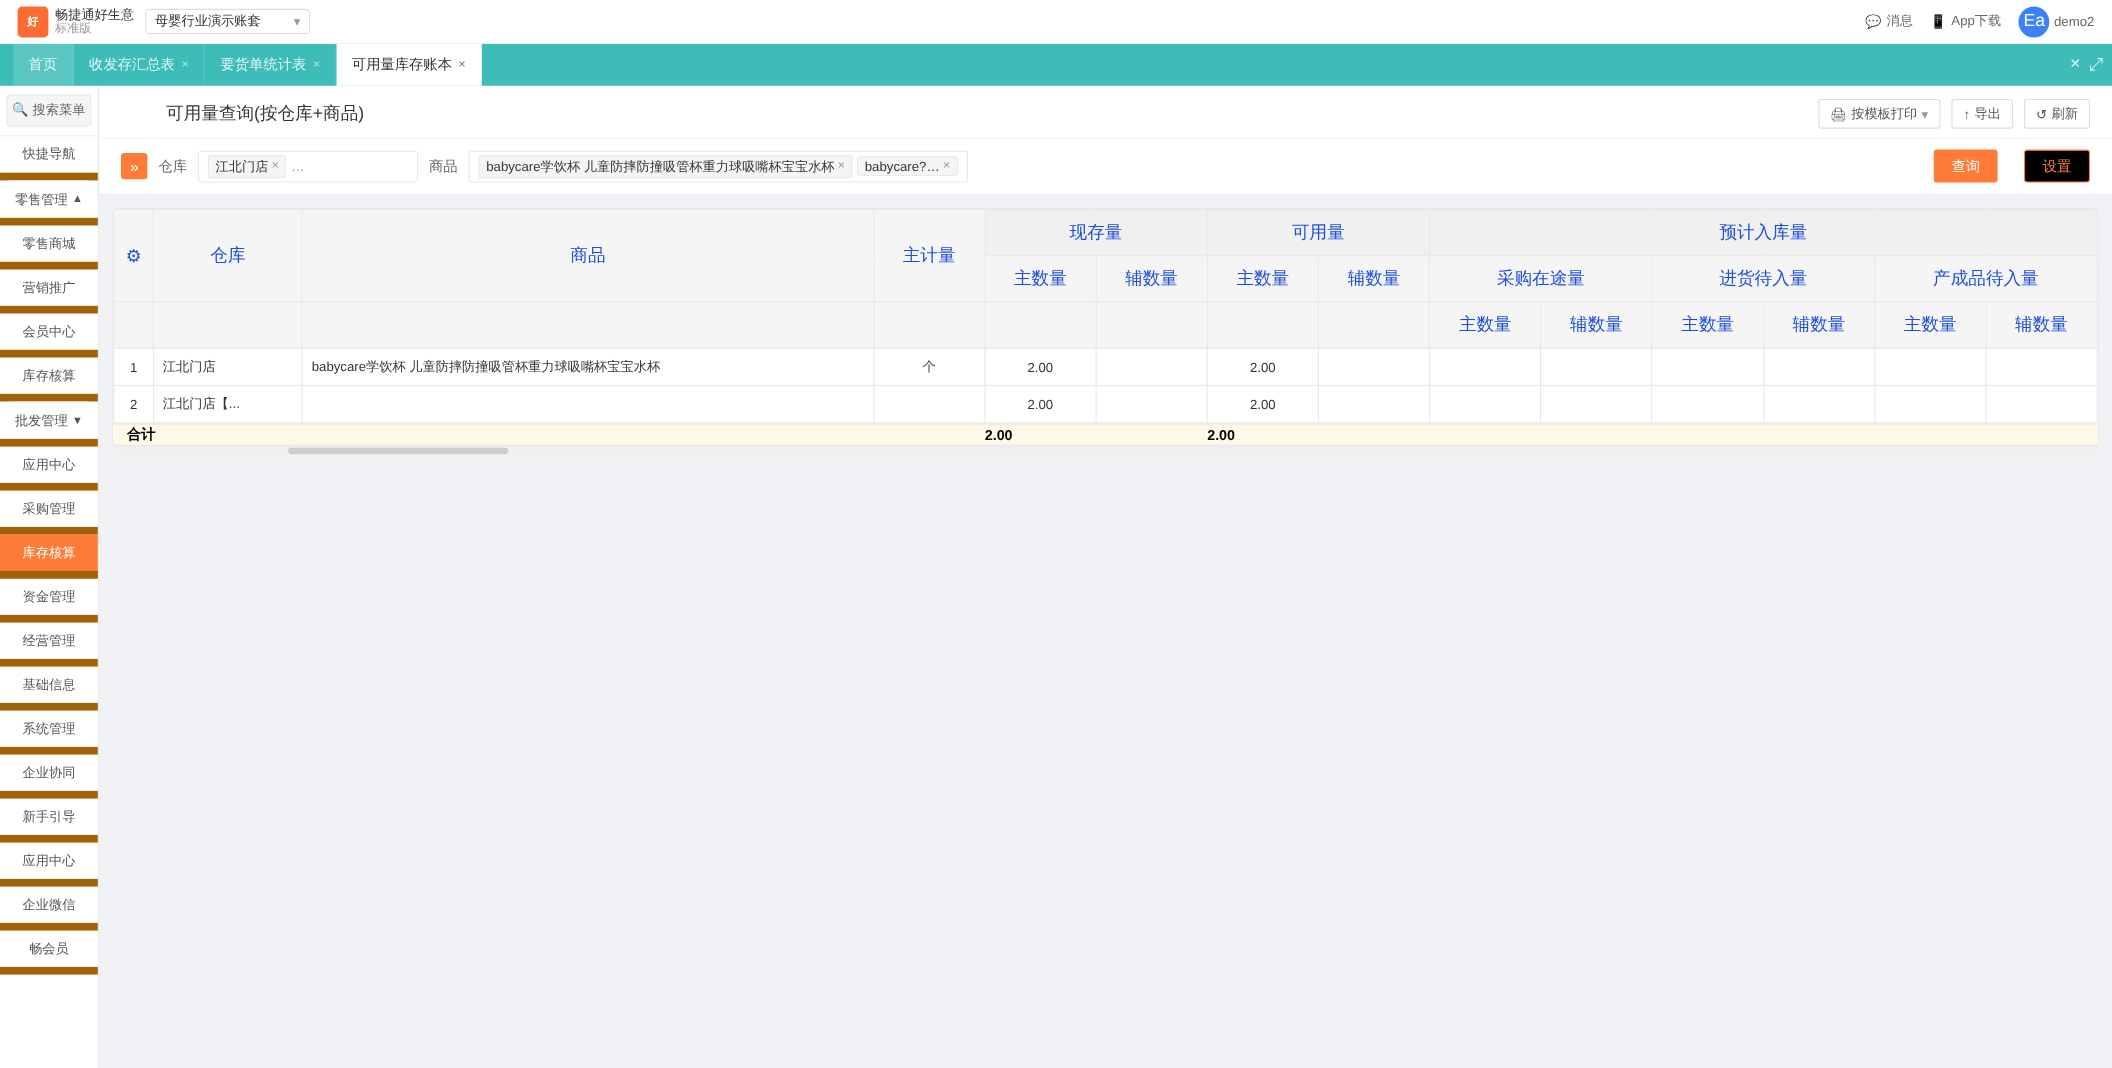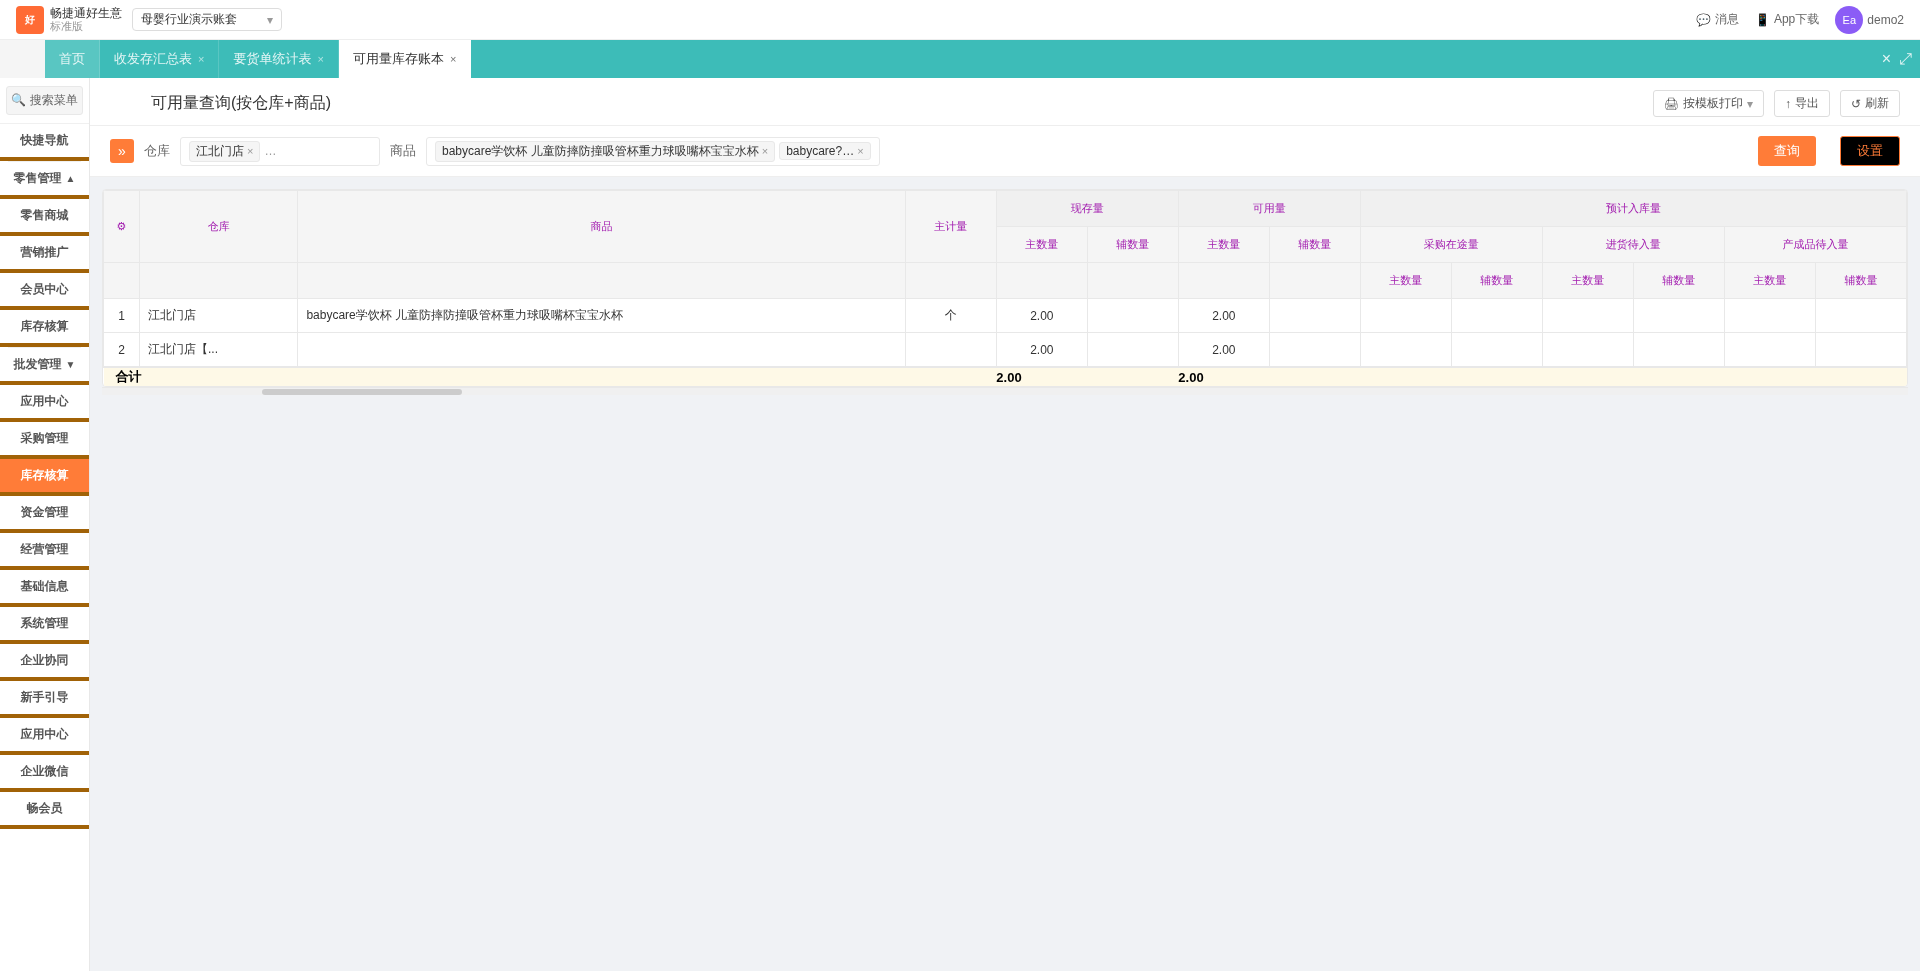--- a/index.html
+++ b/index.html
@@ -16,31 +16,30 @@
       border-bottom: 1px solid #eee;
       flex-shrink: 0;
     }
     .top-bar-left { display: flex; align-items: center; gap: 10px; }
     .logo-area { display: flex; align-items: center; gap: 6px; }
     .logo-icon { width: 28px; height: 28px; background: #ff6b35; border-radius: 4px; display: flex; align-items: center; justify-content: center; color: white; font-size: 10px; font-weight: bold; }
     .logo-text { font-size: 12px; color: #333; line-height: 1.2; }
     .brand-selector { display: flex; align-items: center; gap: 4px; border: 1px solid #ddd; border-radius: 4px; padding: 2px 8px; cursor: pointer; font-size: 12px; color: #333; min-width: 150px; }
     .top-bar-right { display: flex; align-items: center; gap: 16px; }
     .top-bar-icon { display: flex; align-items: center; gap: 4px; cursor: pointer; color: #666; font-size: 12px; }
-    .avatar { width: 28px; height: 28px; border-radius: 50%; background: #8b5cf6; display: flex; align-items: center; justify-content: center; font-size: 11px; color: #fff; }
+    .avatar { width: 28px; height: 28px; border-radius: 50%; background: #3b82f6; display: flex; align-items: center; justify-content: center; font-size: 16px; color: #fff; }
 
     
     .nav-tabs {
       height: 38px;
       background: #3dbcb8;
       display: flex;
       align-items: stretch;
       flex-shrink: 0;
-      padding-left: 0;
-      margin-left: 45px;
+      padding-left: 12px;
     }
     .nav-tab {
       display: flex;
       align-items: center;
       padding: 0 14px;
       gap: 6px;
       cursor: pointer;
       font-size: 13px;
       color: rgba(255,255,255,0.85);
       border-right: 1px solid rgba(255,255,255,0.15);
@@ -76,30 +75,29 @@
       background: #f5f5f5;
       border: 1px solid #e8e8e8;
       border-radius: 3px;
       cursor: pointer;
       font-size: 12px;
       color: #666;
       text-align: center;
     }
     .sidebar-nav-item {
       padding: 8px 6px;
-      border-bottom: 4px solid #a16207;
+      border-bottom: 7px solid #a16207;
       cursor: pointer;
       font-size: 12px;
       color: #555;
       text-align: center;
       display: flex;
       flex-direction: column;
       align-items: center;
       gap: 2px;
-      font-weight: bold;
     }
     .sidebar-nav-item.active { background: #ff7c38; color: #fff; }
     .sidebar-nav-item.has-sub { display: flex; flex-direction: row; justify-content: center; align-items: center; gap: 4px; text-align: right; }
     .sidebar-divider { height: 1px; background: #f0f0f0; margin: 0 8px; }
 
     
     .content-area {
       flex: 1;
       display: flex;
       flex-direction: column;
@@ -155,22 +153,22 @@
     .btn-setting { background: #000000; color: #ff7c38; border: 1px solid #ff7c38; border-radius: 3px; padding: 5px 16px; cursor: pointer; font-size: 13px; }
 
     
     .table-container { flex: 1; overflow: auto; padding: 12px; background: #f0f2f5; }
     .data-table-wrap { background: #fff; border-radius: 4px; overflow: hidden; border: 1px solid #e8e8e8; }
 
     table { width: 100%; border-collapse: collapse; font-size: 13px; }
     thead tr { background: #f5f5f5; }
     thead th {
       padding: 10px 8px; text-align: center;
-      border: 1px solid #e8e8e8; color: #a21caf; font-weight: 500;
-      white-space: nowrap; font-size: 11px;
+      border: 1px solid #e8e8e8; color: #1d4ed8; font-weight: 500;
+      white-space: nowrap; font-size: 16px;
     }
     tbody tr { background: #fff; }
     tbody td {
       padding: 8px 8px; text-align: center;
       border: 1px solid #e8e8e8; color: #333; font-size: 12px;
     }
     tbody td.text-left { text-align: left; }
 
     .th-group { background: #f0f0f0; }
 

